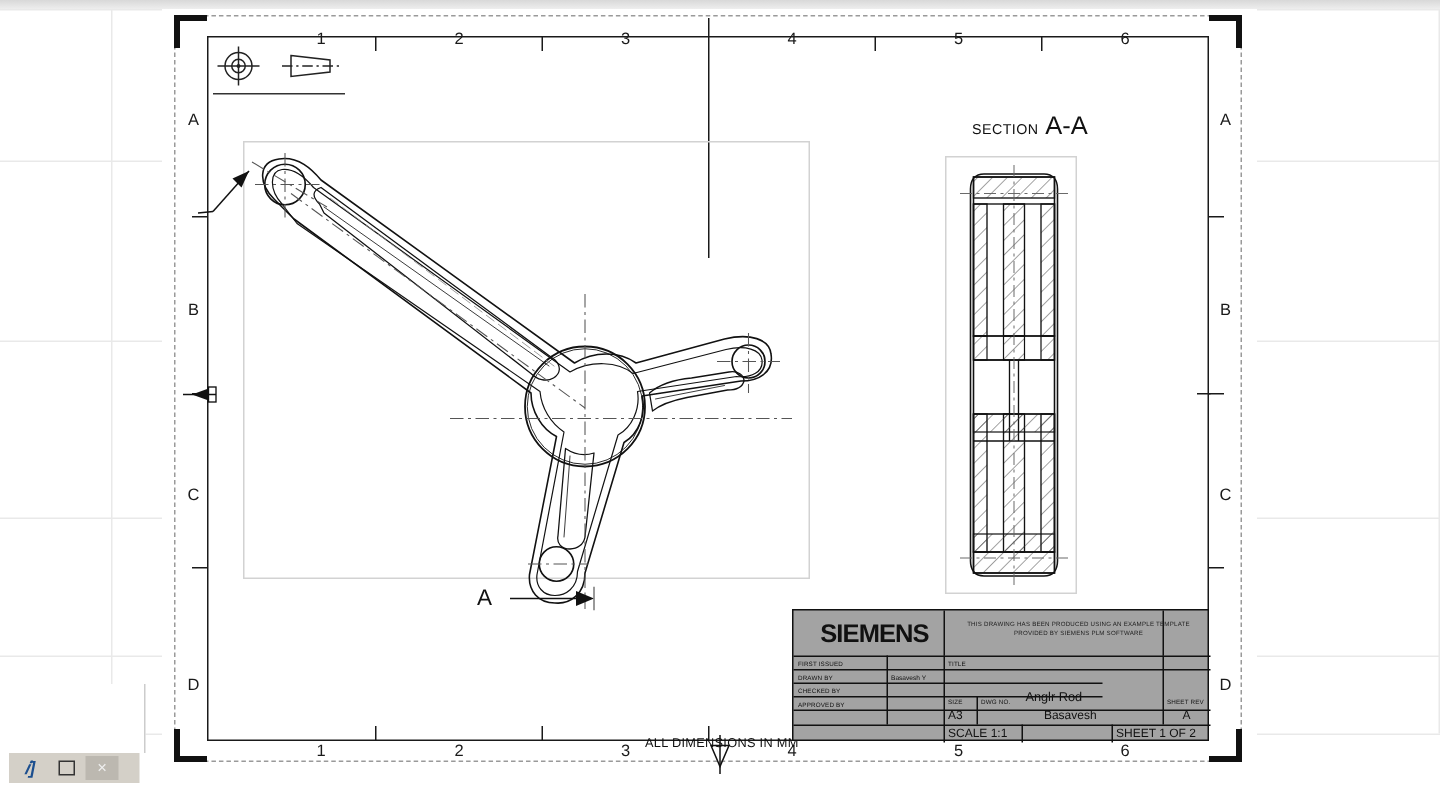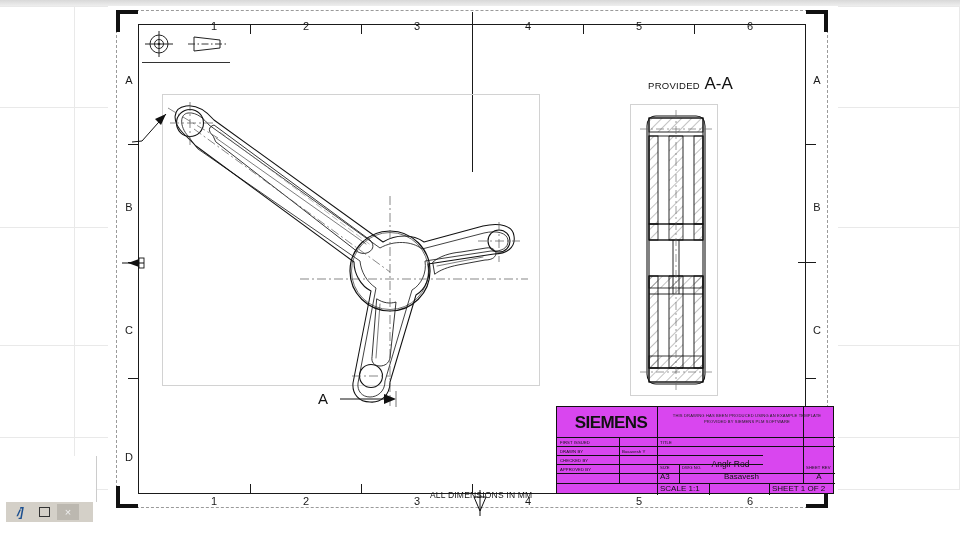--- a/index.html
+++ b/index.html
@@ -56,21 +56,21 @@
   .seclabel .big{font-size:17px;}
 
   
   .secA{position:absolute;left:210px;top:384px;font-size:15px;color:#111;}
 
   .note{position:absolute;left:322px;top:484px;font-size:8.5px;color:#111;
     letter-spacing:.2px;white-space:nowrap;}
 
   
   #tblock{position:absolute;left:420px;top:400px;width:278px;height:88px;
-    border:1.4px solid #111;box-sizing:border-box;background:#d946ef;font-size:4.2px;color:#111;margin-left:28px;}
+    border:1.4px solid #111;box-sizing:border-box;background:#a3a3a3;font-size:4.2px;color:#111;}
   #tblock .ln{position:absolute;background:#111;}
   .siemens{position:absolute;left:4px;top:3px;width:100px;height:26px;
     display:flex;align-items:center;justify-content:center;
     font-size:17px;font-weight:bold;letter-spacing:-0.6px;color:#111;
     font-family:"Liberation Sans",sans-serif;}
   .disclaim{position:absolute;left:110px;top:6px;width:160px;text-align:center;
     font-size:4.1px;line-height:6px;color:#222;letter-spacing:.15px;}
   .tl-lbl{position:absolute;font-size:4.2px;color:#111;letter-spacing:.1px;}
   .tl-val{position:absolute;color:#111;}
 
@@ -317,21 +317,21 @@
       <rect x="23" y="252" width="54" height="12" fill="url(#hatchR)" stroke="#111" stroke-width="0.8"></rect>
 
       <g stroke="#666" stroke-width="0.65" stroke-dasharray="8,3,2,3" fill="none">
         <line x1="50" y1="6" x2="50" y2="286"></line>
         <line x1="14" y1="25" x2="86" y2="25"></line>
         <line x1="14" y1="268" x2="86" y2="268"></line>
       </g>
     </svg>
 
     <div class="seclabel">
-      <span class="small">PROVIDED</span>
+      <span class="small">SECTION</span>
       <span class="big">A-A</span>
     </div>
 
     <div class="secA">A</div>
     <svg style="position:absolute;left:232px;top:385px;" width="64" height="16">
       <line x1="0" y1="8" x2="48" y2="8" stroke="#111" stroke-width="1"></line>
       <polygon points="56,8 44,3 44,13" fill="#111"></polygon>
       <line x1="56" y1="0" x2="56" y2="16" stroke="#777" stroke-width="1"></line>
     </svg>
 

